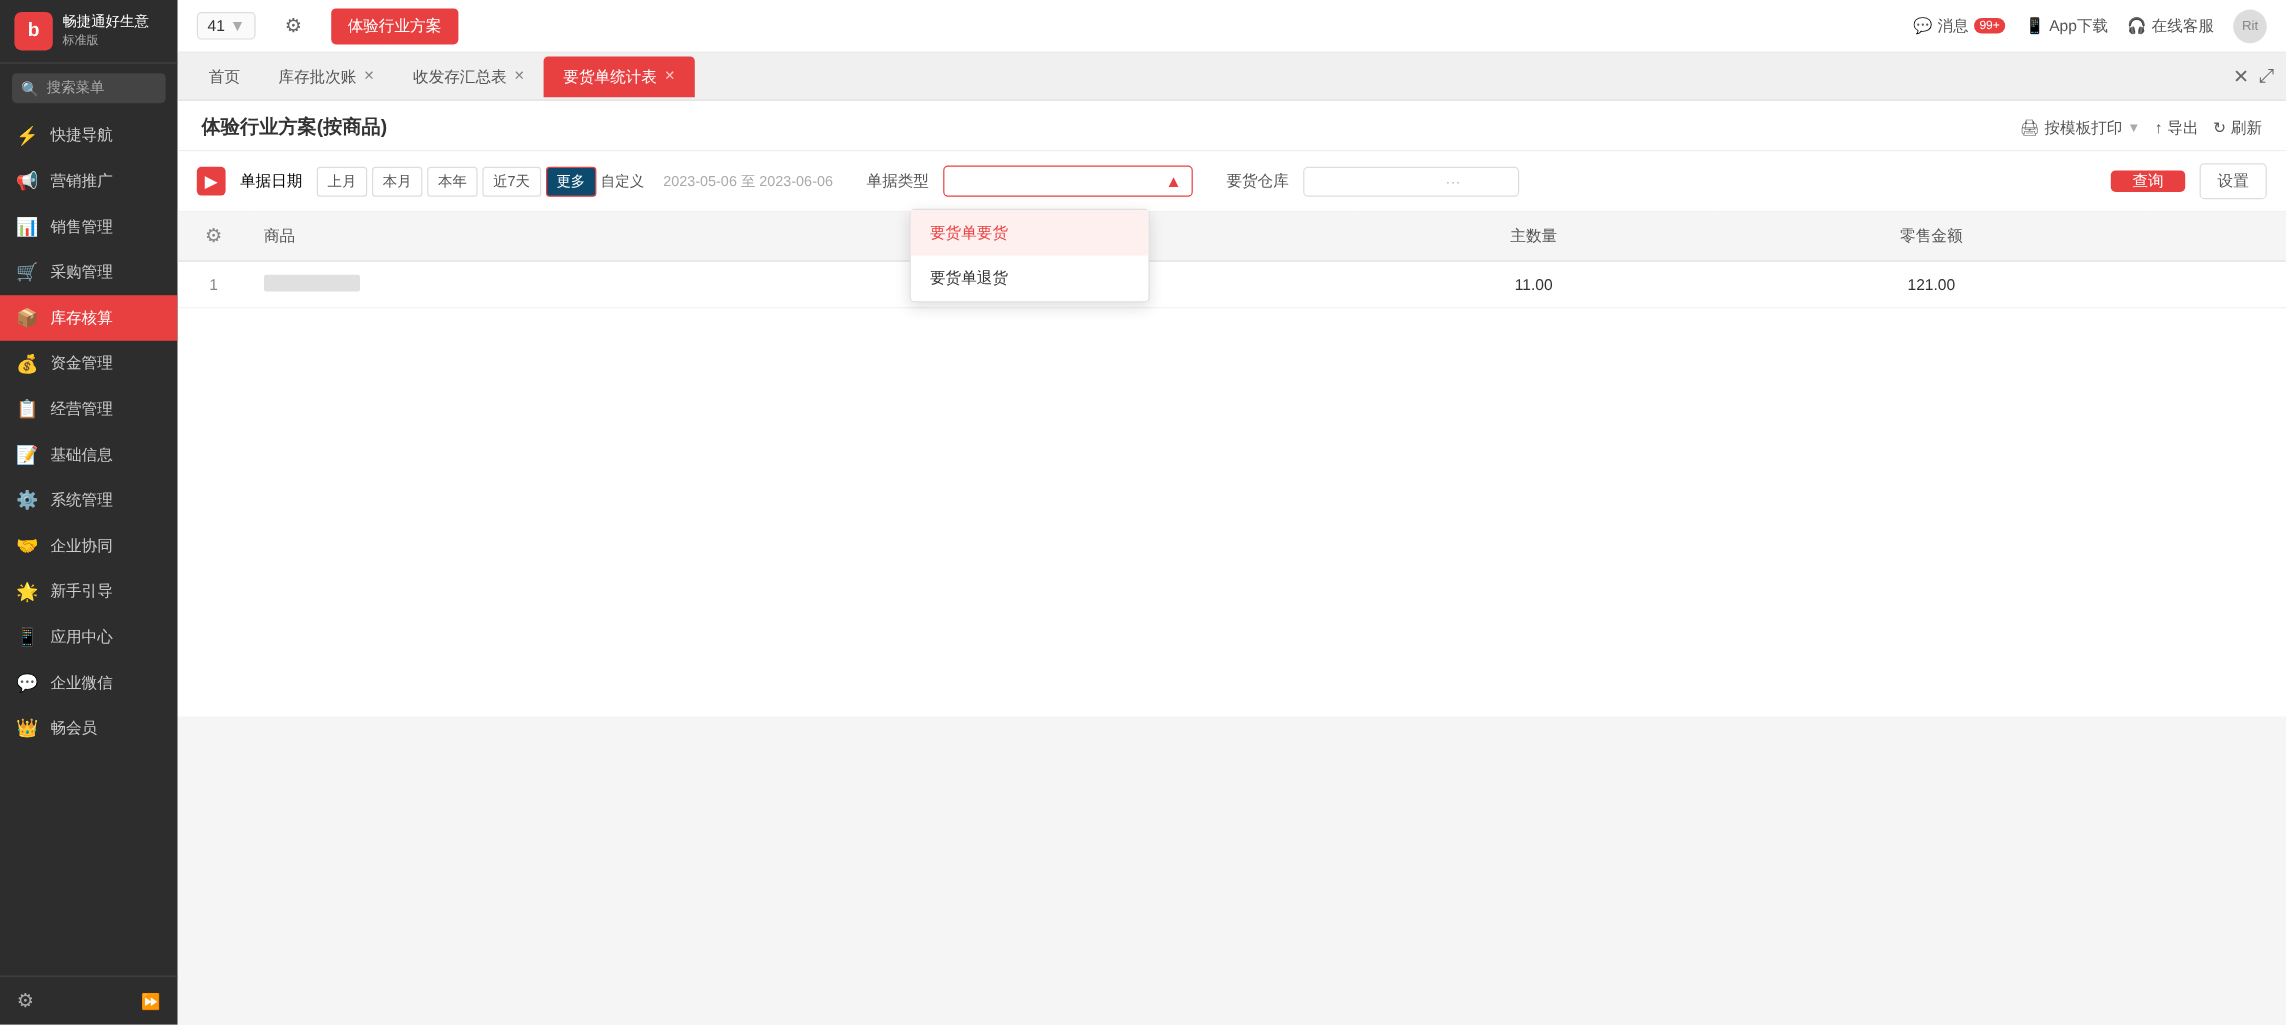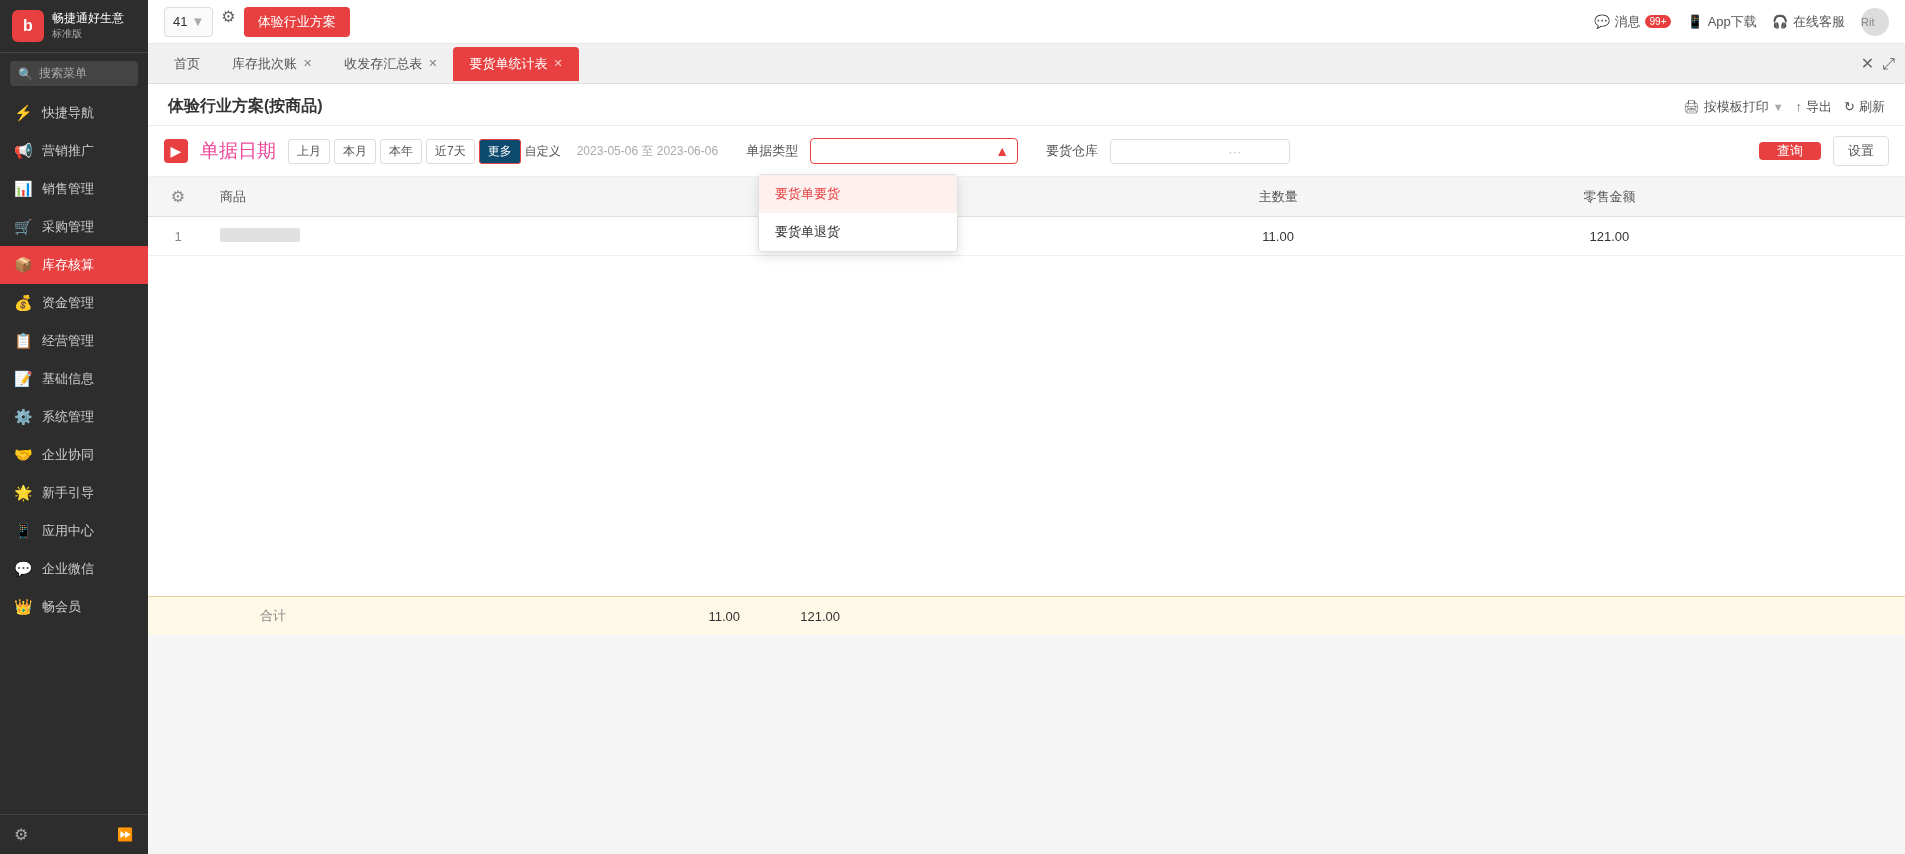--- a/index.html
+++ b/index.html
@@ -72,21 +72,21 @@
     
     .topbar {
       height: 44px;
       background: #fff;
       display: flex; align-items: center;
       padding: 0 16px;
       border-bottom: 1px solid #e8e8e8;
       gap: 12px;
       justify-content: space-between;
     }
-    .topbar-left { display: flex; gap: 8px; }
+    .topbar-left { display: flex; align-items: center; gap: 24px; }
     .topbar-select {
       display: flex; align-items: center;
       border: 1px solid #ddd; border-radius: 4px;
       padding: 3px 8px; gap: 4px;
       background: #fafafa; cursor: pointer;
       font-size: 13px; color: #333;
     }
     .topbar-gear { color: #666; cursor: pointer; font-size: 16px; }
     .btn-industry {
       background: #e84040; color: #fff;
@@ -98,21 +98,21 @@
     .topbar-right-item { display: flex; align-items: center; gap: 4px; color: #555; cursor: pointer; font-size: 13px; }
     .badge-red {
       background: #e84040; color: #fff;
       font-size: 10px; border-radius: 10px;
       padding: 1px 5px; min-width: 18px;
       text-align: center;
     }
     .user-avatar {
       width: 28px; height: 28px;
       background: #ddd; border-radius: 50%;
-      display: flex; align-items: center; 
+      display: flex; align-items: center; justify-content: center;
       font-size: 11px; color: #888;
     }
 
     
     .tabbar {
       height: 40px;
       background: #f0f0f0;
       display: flex; align-items: center;
       padding: 0 10px;
       gap: 0;
@@ -161,21 +161,21 @@
       border-bottom: 1px solid #eee;
       position: relative;
     }
     .filter-expand-btn {
       width: 24px; height: 24px;
       background: #e84040; color: #fff;
       border-radius: 4px;
       display: flex; align-items: center; justify-content: center;
       cursor: pointer; font-size: 14px;
     }
-    .filter-label { font-size: 19px; color: #ec4899; }
+    .filter-label { font-size: 13px; color: #000000; }
     .filter-date-btns { display: flex; align-items: center; gap: 4px; }
     .date-btn {
       padding: 3px 8px; border-radius: 3px;
       border: 1px solid #ddd; background: #fff;
       cursor: pointer; font-size: 12px; color: #555;
     }
     .date-btn.more {
       background: #0c4a6e; color: #fff; border-color: #e84040;
     }
     .date-custom { font-size: 12px; color: #555; cursor: pointer; }
@@ -500,22 +500,14 @@
             <td class="center">块</td>
             <td class="center">11.00</td>
             <td class="center">121.00</td>
             <td></td>
           </tr>
         </tbody>
       </table>
     </div>
 
     <div style="height: 340px; background: #fff;"></div>
-    <div class="table-footer">
-      <span style="width:60px;"></span>
-      <span class="footer-label">合计</span>
-      <span style="min-width: 120px;"></span>
-      <span style="min-width: 200px;"></span>
-      <span class="footer-val">11.00</span>
-      <span class="footer-val">121.00</span>
-    </div>
   </div>
 </div>
 
 </body></html>

